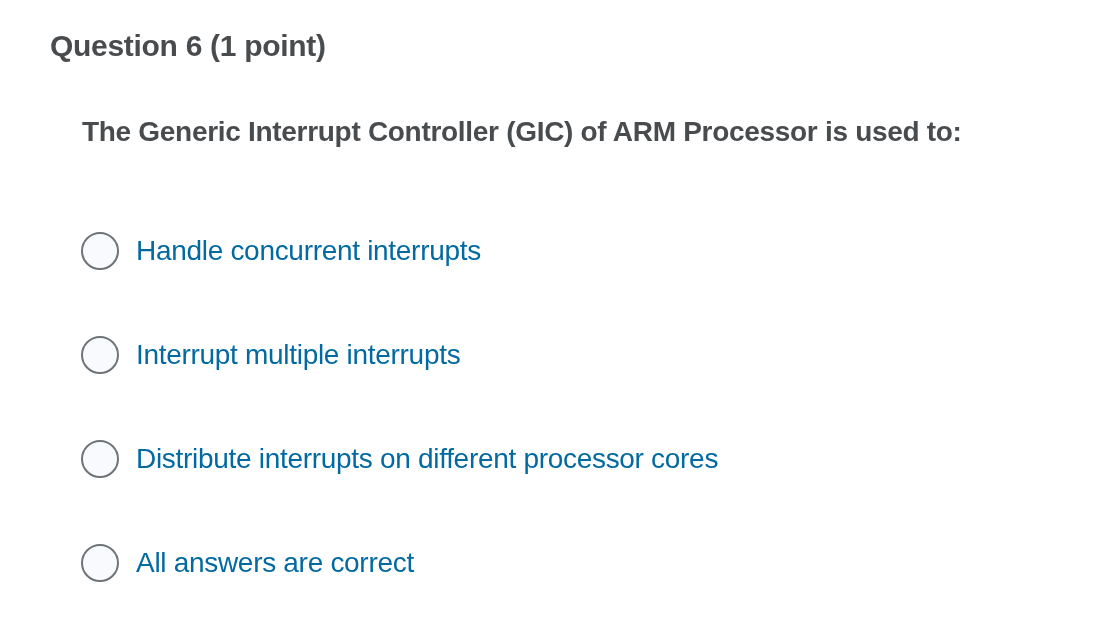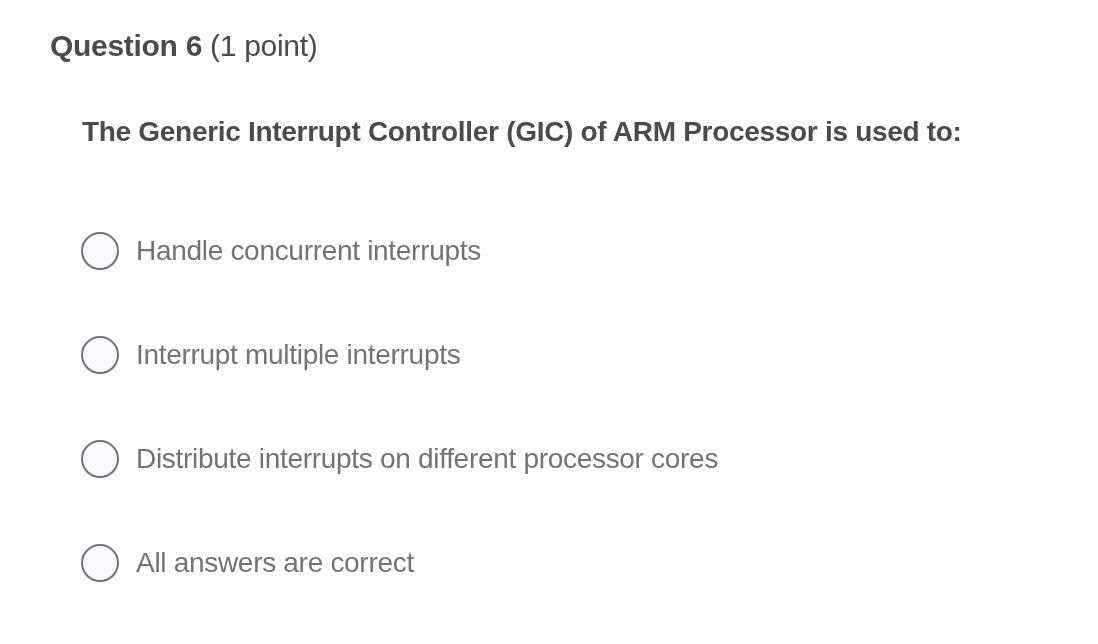--- a/index.html
+++ b/index.html
@@ -23,21 +23,21 @@
   .question-header {
     font-size: 30px;
     line-height: 36px;
     letter-spacing: -0.3px;
     white-space: nowrap;
   }
   .question-header .q-title {
     font-weight: bold;
   }
   .question-header .q-points {
-    font-weight: normal;
+    font-weight: bold;
   }
   .question-prompt {
     margin: 50px 0 0 32px;
     font-size: 28px;
     line-height: 36px;
     font-weight: bold;
     letter-spacing: -0.3px;
     white-space: nowrap;
   }
   .options {
@@ -57,21 +57,21 @@
     border-radius: 50%;
     background: #f9fafd;
     box-sizing: content-box;
     cursor: pointer;
   }
   .option-label {
     margin-left: 17px;
     font-size: 28px;
     line-height: 38px;
     letter-spacing: -0.3px;
-    color: #737373;
+    color: #0369a1;
     white-space: nowrap;
     cursor: pointer;
   }
 </style>
 </head>
 <body>
 
 <div class="quiz-container">
 
   <div class="question-header">

